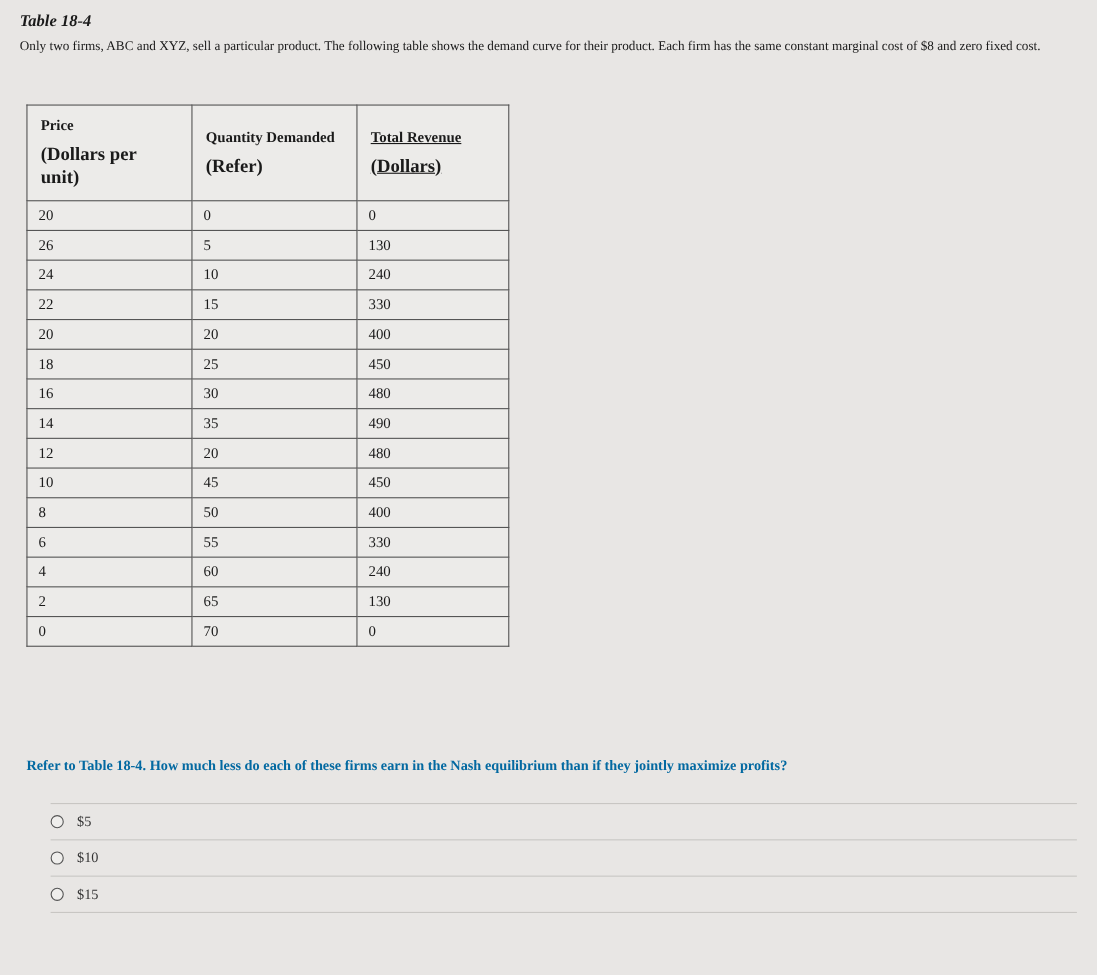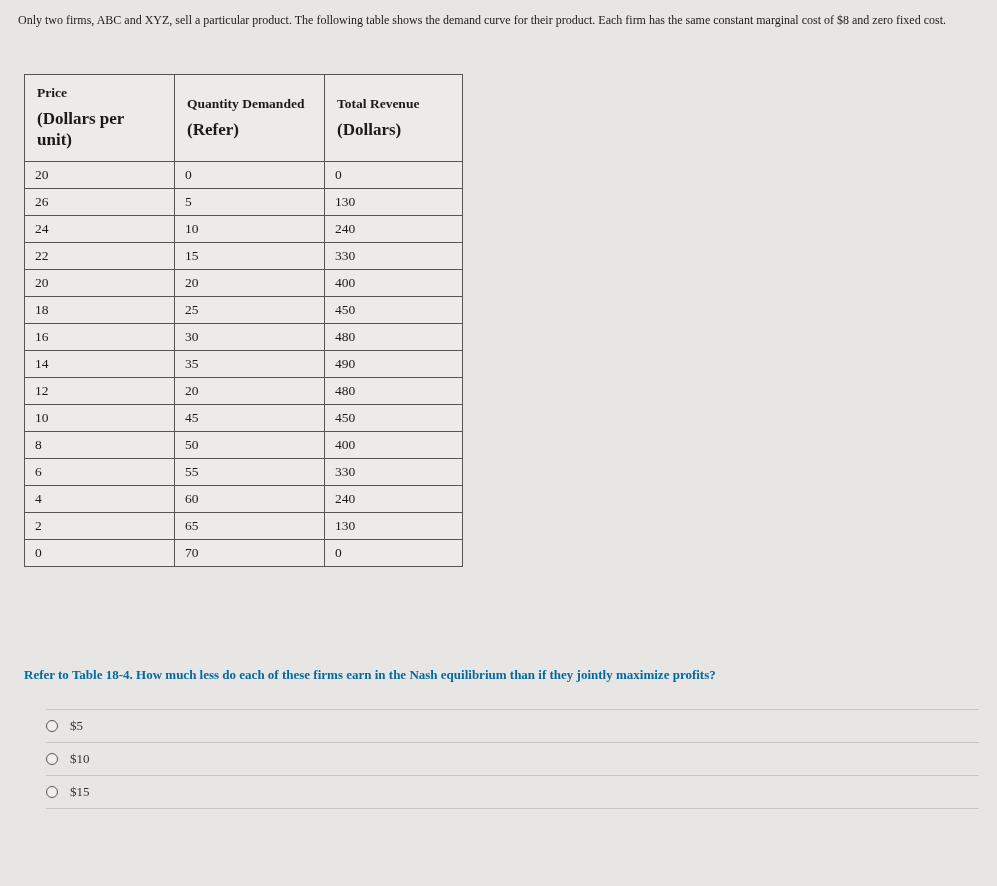--- a/index.html
+++ b/index.html
@@ -29,21 +29,21 @@
   table.data th {
     font-weight: bold;
     font-size: 13.5px;
     line-height: 1.25;
     padding: 10px 12px;
   }
   table.data th .sub { display:block; font-weight: bold; font-size: 17px; margin-top:6px; }
   table.data td { height: 27px; }
   .col-price { width: 150px; }
   .col-qty { width: 150px; }
-  .col-rev { width: 138px; }
+  .col-rev { width: 138px; text-decoration: underline; }
   .question-block { margin-top: 100px; margin-left: 6px; }
   .question-text { font-size: 13px; font-weight: bold; color:#0369a1; margin-bottom: 26px; }
   .options { margin-left: 22px; }
   .option-row {
     border-bottom: 1px solid #c8c6c3;
     padding: 8px 0 8px 0;
     display: flex;
     align-items: center;
     font-size: 13px;
     color:#333;
@@ -55,20 +55,21 @@
     border-radius: 50%;
     margin-right: 12px;
     display: inline-block;
     background:#efeeec;
   }
 </style>
 </head>
 <body>
 
 <div class="header-block">
+  <div class="table-label">Table 18-4</div>
   <div class="intro">Only two firms, ABC and XYZ, sell a particular product. The following table shows the demand curve for their product. Each firm has the same constant marginal cost of $8 and zero fixed cost.</div>
 </div>
 
 <div class="data-wrap">
   <table class="data">
     <thead>
       <tr>
         <th class="col-price">
           <span>Price</span>
           <span class="sub">(Dollars per unit)</span>

